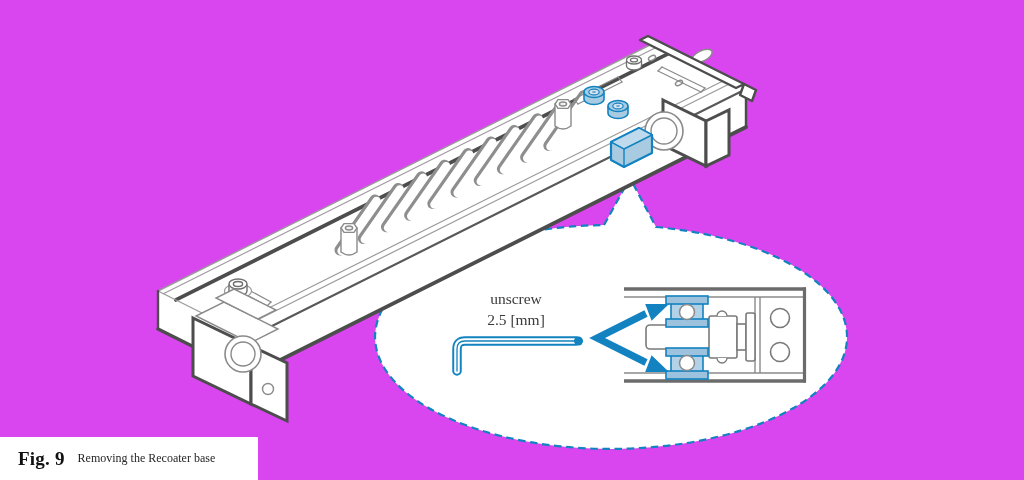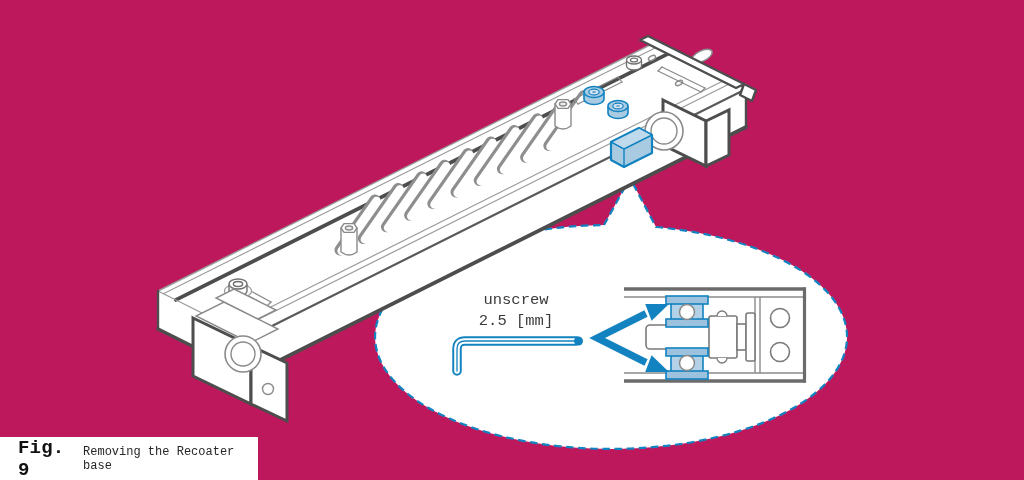--- a/index.html
+++ b/index.html
@@ -1,24 +1,24 @@
 <!DOCTYPE html>
 <html><head>
 <meta charset="utf-8">
 <style>
   html,body{margin:0;padding:0;background:#e8e8e8;}
   .stage{
     position:relative;width:1024px;height:480px;overflow:hidden;
-    background:#be185d;font-family:Liberation Mono, monospace;
+    background:#d946ef;font-family:Liberation Serif, serif;
   }
   .stage svg{position:absolute;left:0;top:0;}
   .caption-bar{
     position:absolute;left:0;bottom:0;width:258px;height:43px;
     background:#ffffff;display:flex;align-items:center;
-    padding-left:18px;box-sizing:border-box;
+    padding-left:18px;box-sizing:border-box;gap:13px;
   }
   .fig-label{font-size:19px;font-weight:700;color:#111111;letter-spacing:.2px;}
   .fig-title{font-size:12px;color:#252525;}
   .svg-label{font-size:15.5px;fill:#3b3b3b;}
 </style>
 </head>
 <body>
 
 <div class="stage">
 <svg width="1024" height="480" viewBox="0 0 1024 480">

